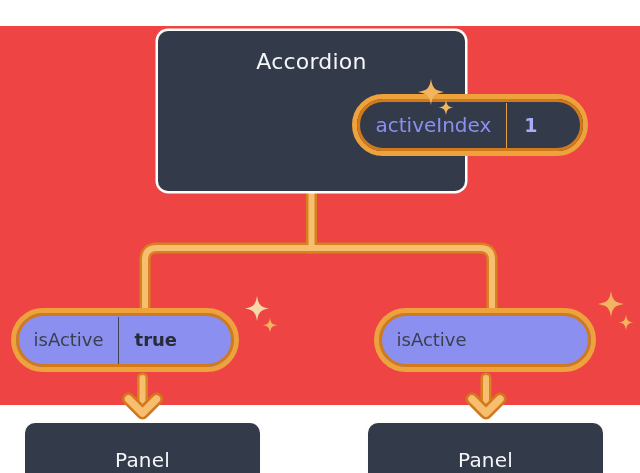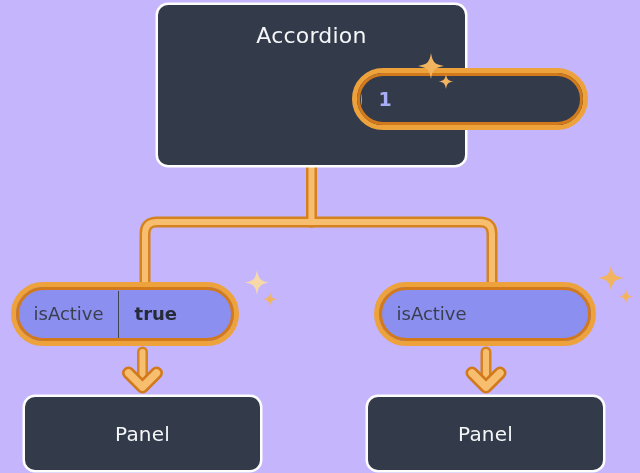--- a/index.html
+++ b/index.html
@@ -3,22 +3,23 @@
 <meta charset="utf-8">
 <style>
   * { margin:0; padding:0; box-sizing:border-box; }
   html, body {
     width:640px; height:473px;
     font-family:"DejaVu Sans", sans-serif;
     overflow:hidden;
   }
   #stage {
     position:relative;
-    width:640px; height:473px;
-    background:#c4b5fd;
+    width:640px; height:379px;
+    background:#ef4444;
+    margin-top:26px;
   }
 
   
   #wires { position:absolute; left:0; top:0; width:640px; height:473px; }
 
   
   .card {
     position:absolute;
     background:#333b4b;
     border-radius:10px;
@@ -140,20 +141,21 @@
     <g>
         <use href="#arrowhead" x="0" y="0" transform="translate(486,383)"></use>
       </g>
   </svg>
 
   <div class="card" id="accordion-card">
     <div id="accordion-title" class="card-title">Accordion</div>
 
     <div class="pill dark" id="pill-active-index">
       <div class="pill-inner">
+        <div class="pill-key">activeIndex</div>
         <div class="pill-val">1</div>
       </div>
     </div>
 
     <svg class="sparkle" style="left:255px; top:45px;" width="46" height="46" viewBox="0 0 46 46">
       <path d="M18 3 C19.6 12.4 21.6 14.4 31 16 C21.6 17.6 19.6 19.6 18 29 C16.4 19.6 14.4 17.6 5 16 C14.4 14.4 16.4 12.4 18 3 Z" fill="#f3b45f"></path>
       <path d="M33 24 C33.9 29.4 35.1 30.6 40.5 31.5 C35.1 32.4 33.9 33.6 33 39 C32.1 33.6 30.9 32.4 25.5 31.5 C30.9 30.6 32.1 29.4 33 24 Z" fill="#f3b45f"></path>
     </svg>
   </div>
 

